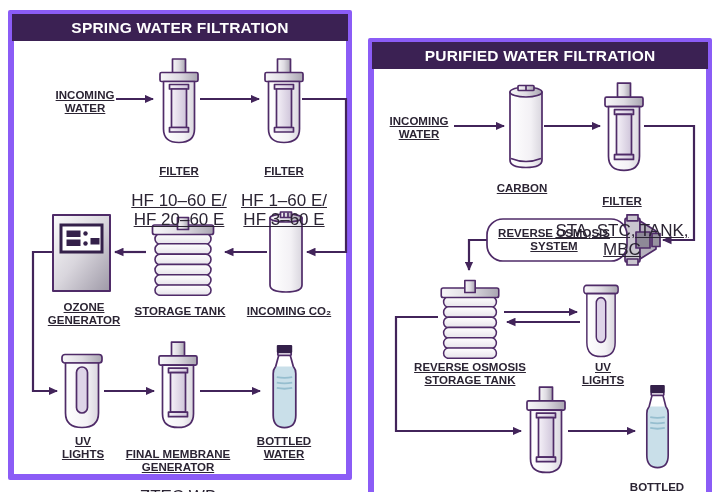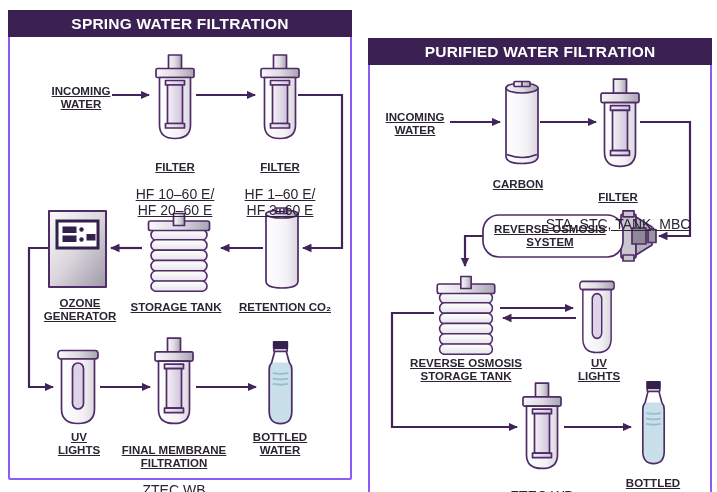--- a/index.html
+++ b/index.html
@@ -2,38 +2,38 @@
 <html><head>
 <meta charset="utf-8">
 <style>
   html,body { margin:0; padding:0; }
   body {
     width:717px; height:492px; position:relative; background:#ffffff;
     font-family:"Liberation Sans", sans-serif; overflow:hidden;
   }
   .panel {
     position:absolute; top:10px; width:344px; height:470px;
-    box-sizing:border-box; border:2px solid #8b5cf6; background:#fff;
+    box-sizing:border-box; border:6px solid #8b5cf6; background:#fff;
     border-radius:2px;
   }
   #spring-panel { left:8px; }
   #purified-panel { left:368px;margin-top:28px; }
   .hdr {
     position:absolute; left:-2px; top:-2px; right:-2px; height:27px;
     background:#3b2153; color:#ffffff; font-weight:bold; font-size:15.5px;
     letter-spacing:.2px; display:flex; align-items:center; justify-content:center;
   }
   .icon { position:absolute; }
   .lbl {
     position:absolute; transform:translateX(-50%); text-align:center;
     color:#2b2433; font-size:11.5px; line-height:1.13; font-weight:bold;
     white-space:pre-line; width:max-content; max-width:170px;text-decoration:underline;
   }
   .lbl .nm { display:block; }
-  .lbl .models { display:block; font-weight:normal; font-size:14px; }
+  .lbl .models { display:block; font-weight:normal; font-size:17px; }
   .flow { position:absolute; left:0; top:0; width:340px; height:466px; pointer-events:none; }
   .flow polyline { fill:none; stroke:#42245a; stroke-width:2.2; }
   .s { stroke:#4f2b68; stroke-width:1.7; stroke-linejoin:round; }
   .rib { stroke:#4f2b68; stroke-width:1.6; }
 </style>
 </head>
 <body>
 
 <svg width="0" height="0" style="position:absolute" aria-hidden="true">
   <defs>
@@ -155,26 +155,26 @@
 HF 20–60 E</span>
   </div>
   <div class="lbl" style="left:270px;top:136px">
     <span class="nm">FILTER</span>
     <span class="models">HF 1–60 E/
 HF 3–60 E</span>
   </div>
   <div class="lbl" style="left:70px;top:285px">OZONE
 GENERATOR</div>
   <div class="lbl" style="left:166px;top:289px">STORAGE TANK</div>
-  <div class="lbl" style="left:275px;top:289px">RETENTION CO₂</div>
+  <div class="lbl" style="left:275px;top:289px">INCOMING CO₂</div>
   <div class="lbl" style="left:69px;top:419px">UV
 LIGHTS</div>
   <div class="lbl" style="left:164px;top:419px">
     <span class="nm">FINAL MEMBRANE
-FILTRATION</span>
+GENERATOR</span>
     <span class="models">ZTEC WB</span>
   </div>
   <div class="lbl" style="left:270px;top:419px">BOTTLED
 WATER</div>
 </div>
 
 <div class="panel" id="purified-panel">
   <div class="hdr">PURIFIED WATER FILTRATION</div>
 
   <svg class="flow" viewBox="0 0 340 466">

